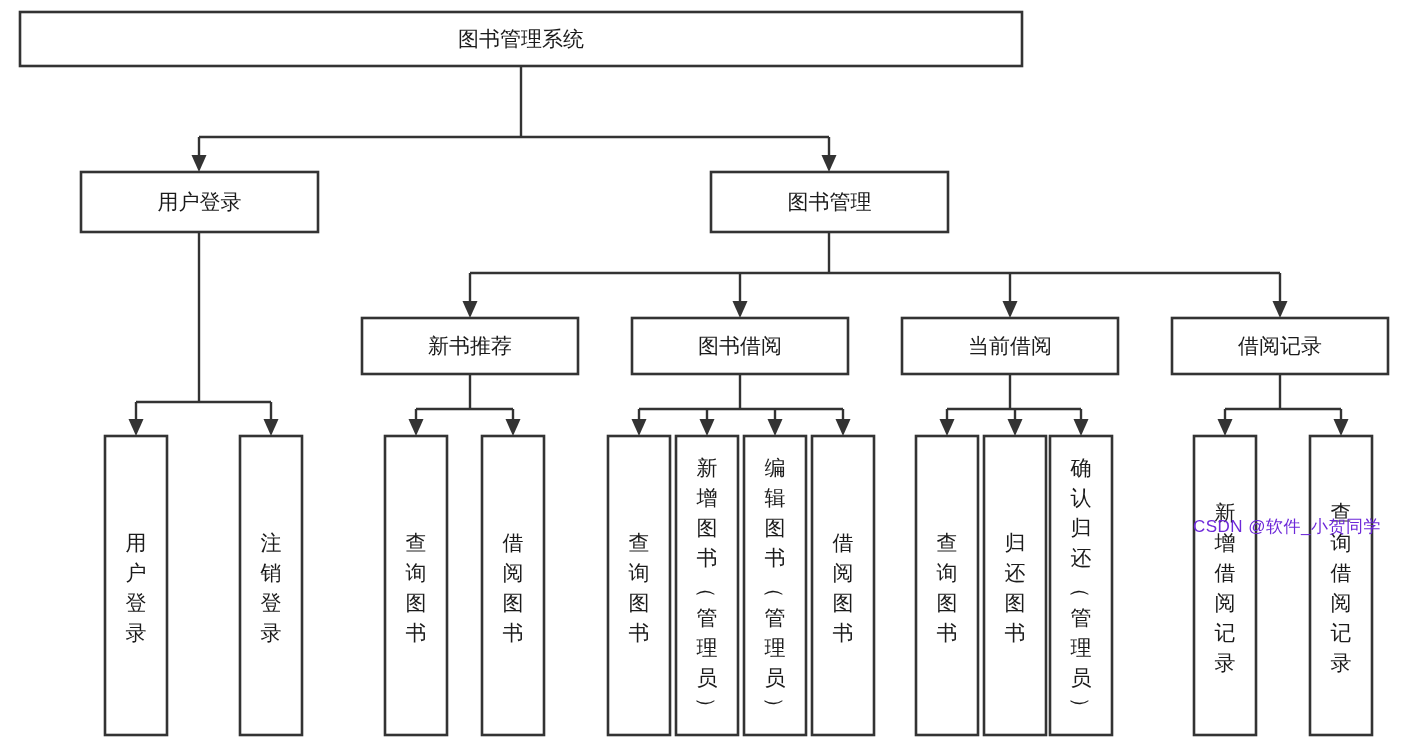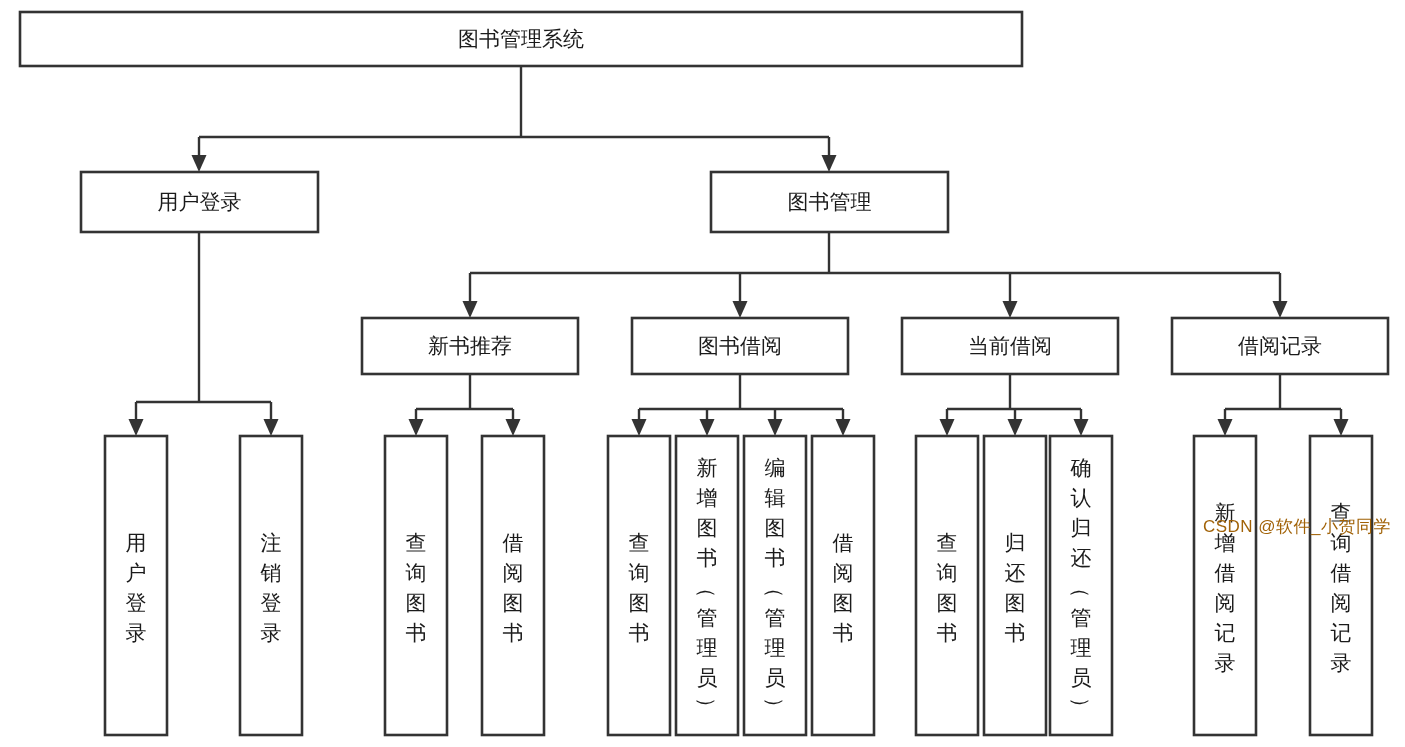--- a/index.html
+++ b/index.html
@@ -50,25 +50,25 @@
     dominant-baseline: middle;
   }
   .node-label-v {
     font-family: "Liberation Sans", "DejaVu Sans", sans-serif;
     font-size: 21px;
     fill: #1b1b1b;
     text-anchor: middle;
   }
   .watermark {
     position: absolute;
-    right: 14px;
+    right: 24px;
     bottom: 6px;
     font-family: "Liberation Sans", "DejaVu Sans", sans-serif;
     font-size: 17px;
-    color: #a16207;
+    color: #6d28d9;
     white-space: nowrap;
     letter-spacing: 0.5px;
     user-select: none;
   }
 </style>
 </head>
 <body>
 
 <div id="diagram-root">
   <svg class="diagram-canvas" id="diagram-svg" viewBox="0 0 1405 747" xmlns="http://www.w3.org/2000/svg">

